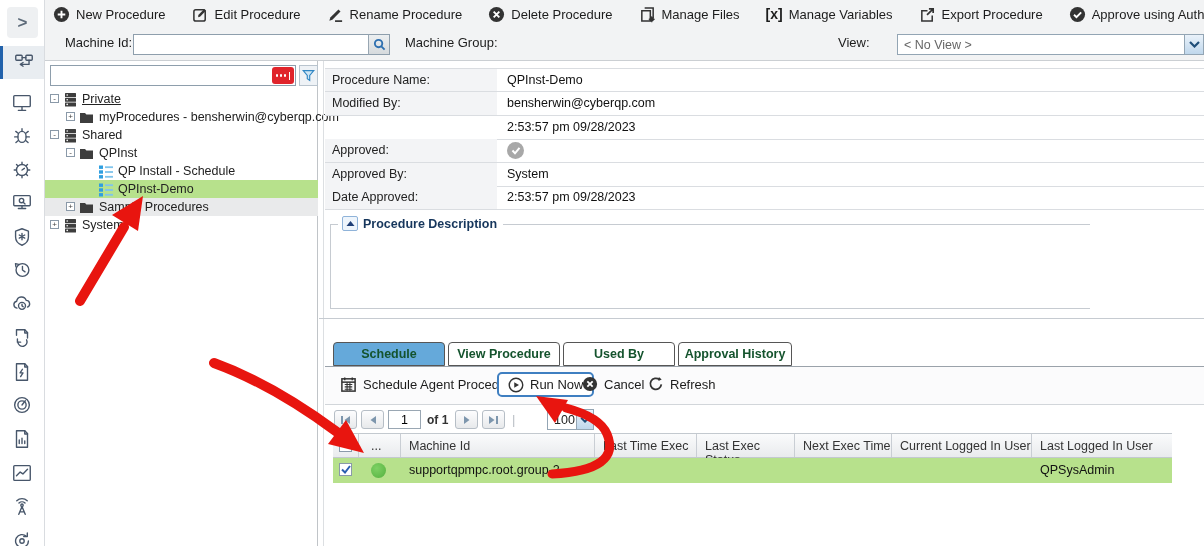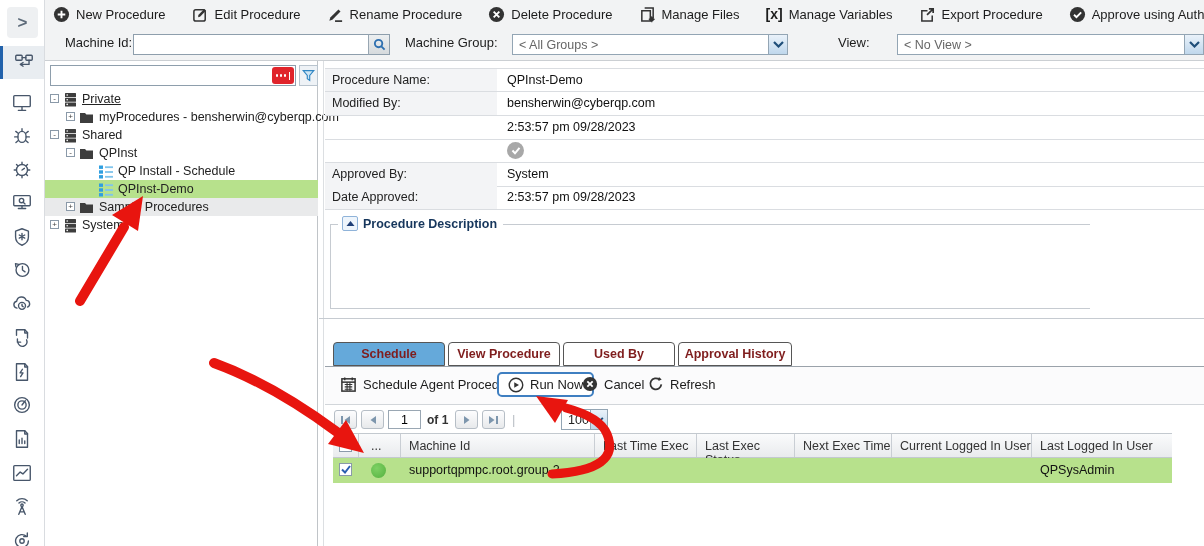--- a/index.html
+++ b/index.html
@@ -48,36 +48,36 @@
   .chkcircle { width:17px; height:17px; border-radius:50%; background:#a8a8a8; display:flex; align-items:center; justify-content:center; }
 
   
   .descbox { left:330px; top:224px; width:760px; height:85px; border:1px solid #c6cbd1; border-right:none; }
   .desclegend { position:absolute; left:7px; top:-9px; background:#fff; padding:0 6px 0 4px; display:flex; align-items:center; gap:5px; }
   .collapse-btn { width:16px; height:15px; border:1px solid #8fb3d9; background:#eef5fc; border-radius:2px; display:flex; align-items:center; justify-content:center; cursor:pointer; }
   .desctitle { font-weight:bold; font-size:12.5px; color:#16365c; }
   .pane-divider { left:319px; top:318px; width:885px; height:1px; background:#c6cbd1; }
 
   
-  .tab { top:342px; height:24px; background:#fff; border:1px solid #565656; border-radius:4px 4px 0 0; font-weight:bold; font-size:12.5px; text-align:center; line-height:22px; color:#7f1d1d; cursor:pointer; }
+  .tab { top:342px; height:24px; background:#fff; border:1px solid #565656; border-radius:4px 4px 0 0; font-weight:bold; font-size:12.5px; text-align:center; line-height:22px; color:#14532d; cursor:pointer; }
   .tab.active { background:#65a9da; }
   .tabline { left:325px; top:366px; width:879px; height:1px; background:#9aa2aa; }
 
   
   .sch-toolbar { left:325px; top:367px; width:879px; height:38px; background:#fbfbfc; border-bottom:1px solid #d2d6da; }
   .sch-item { position:absolute; display:flex; align-items:center; gap:6px; top:9px; cursor:pointer; white-space:nowrap; }
   .runnow { position:absolute; left:172px; top:5px; height:25px; border:2px solid #3f7fc1; border-radius:5px; background:#fff; display:flex; align-items:center; gap:6px; padding:0 9px; cursor:pointer; }
 
   
   .pag { left:325px; top:405px; width:879px; height:28px; background:#fff; }
   .pbtn { position:absolute; top:5px; width:23px; height:19px; background:linear-gradient(#fdfdfe,#e7e9eb); border:1px solid #b6bec6; border-radius:3px; display:flex; align-items:center; justify-content:center; cursor:pointer; }
   .pag input { position:absolute; top:5px; width:33px; height:19px; border:1px solid #9aa7b3; text-align:center; font-size:12.5px; font-family:"Liberation Sans",sans-serif; }
   .pag .oflbl { position:absolute; top:8px; font-size:12px; font-weight:bold; color:#333; }
   .pag .sep { position:absolute; top:7px; color:#b8bec4; }
-  .psize { position:absolute; left:236px; top:4px; width:47px; height:21px;text-align:right; }
+  .psize { position:absolute; left:222px; top:4px; width:47px; height:21px;text-align:right; }
   .psize .txt { color:#222 !important; }
 
   
   .thead { left:333px; top:433px; width:839px; height:25px; background:linear-gradient(#fafbfc,#e9ebed); border-top:1px solid #c3c9cf; border-bottom:1px solid #c3c9cf; }
   .th { position:absolute; top:0; height:100%; border-right:1px solid #c9ced4; font-size:12.5px; color:#333; padding:5px 0 0 8px; }
   .trowdata { left:333px; top:458px; width:839px; height:25px; background:#b7e18c; }
   .td { position:absolute; top:5px; font-size:12.5px; color:#111; }
   .cb { width:13px; height:13px; background:#fff; border:1px solid #8a99a9; display:flex; align-items:center; justify-content:center; }
   .statusdot { width:15px; height:15px; border-radius:50%; background:radial-gradient(circle at 38% 35%, #7ed164, #54b13f); }
 
@@ -259,28 +259,20 @@
 <div class="abs topbar2">
   <span class="abs flt-label" style="left:20px;">Machine Id:</span>
   <input class="abs txtinput" style="left: 88px; top: 6px; width: 257px;" value="">
   <div class="abs search-btn" style="left:323px; top:6px;">
     <svg width="13" height="13" viewBox="0 0 14 14">
         <circle cx="6" cy="6" r="4" fill="none" stroke="#2d6fb0" stroke-width="2"></circle>
         <path d="M9 9l3.5 3.5" stroke="#2d6fb0" stroke-width="2"></path>
       </svg>
   </div>
   <span class="abs flt-label" style="left:360px;">Machine Group:</span>
-  <div class="abs ddl" style="left:467px; top:6px; width:276px;">
-    <span class="txt">&lt; All Groups &gt;</span>
-    <span class="chev">
-        <svg width="11" height="7" viewBox="0 0 11 7">
-          <path d="M1 1l4.5 4.5L10 1" fill="none" stroke="#1f4e79" stroke-width="2.2"></path>
-        </svg>
-      </span>
-  </div>
   <span class="abs flt-label" style="left:793px;">View:</span>
   <div class="abs ddl" style="left:852px; top:6px; width:307px;">
     <span class="txt">&lt; No View &gt;</span>
     <span class="chev">
         <svg width="11" height="7" viewBox="0 0 11 7">
           <path d="M1 1l4.5 4.5L10 1" fill="none" stroke="#1f4e79" stroke-width="2.2"></path>
         </svg>
       </span>
   </div>
 </div>
@@ -406,20 +398,21 @@
   <div class="dv">QPInst-Demo</div>
 </div>
 <div class="abs drow" style="top:92px;">
   <div class="dl">Modified By:</div>
   <div class="dv">bensherwin@cyberqp.com</div>
 </div>
 <div class="abs drow" style="top:116px;">
   <div class="dv">2:53:57 pm 09/28/2023</div>
 </div>
 <div class="abs drow" style="top:139px;">
+  <div class="dl">Approved:</div>
   <div class="dv" style="top:3px;">
     <div class="chkcircle">
       <svg width="10" height="9" viewBox="0 0 10 9">
           <path d="M1.5 4.5l2.5 2.8 4.5-5.5" fill="none" stroke="#fff" stroke-width="2"></path>
         </svg>
     </div>
   </div>
 </div>
 <div class="abs drow" style="top:163px;">
   <div class="dl">Approved By:</div>

